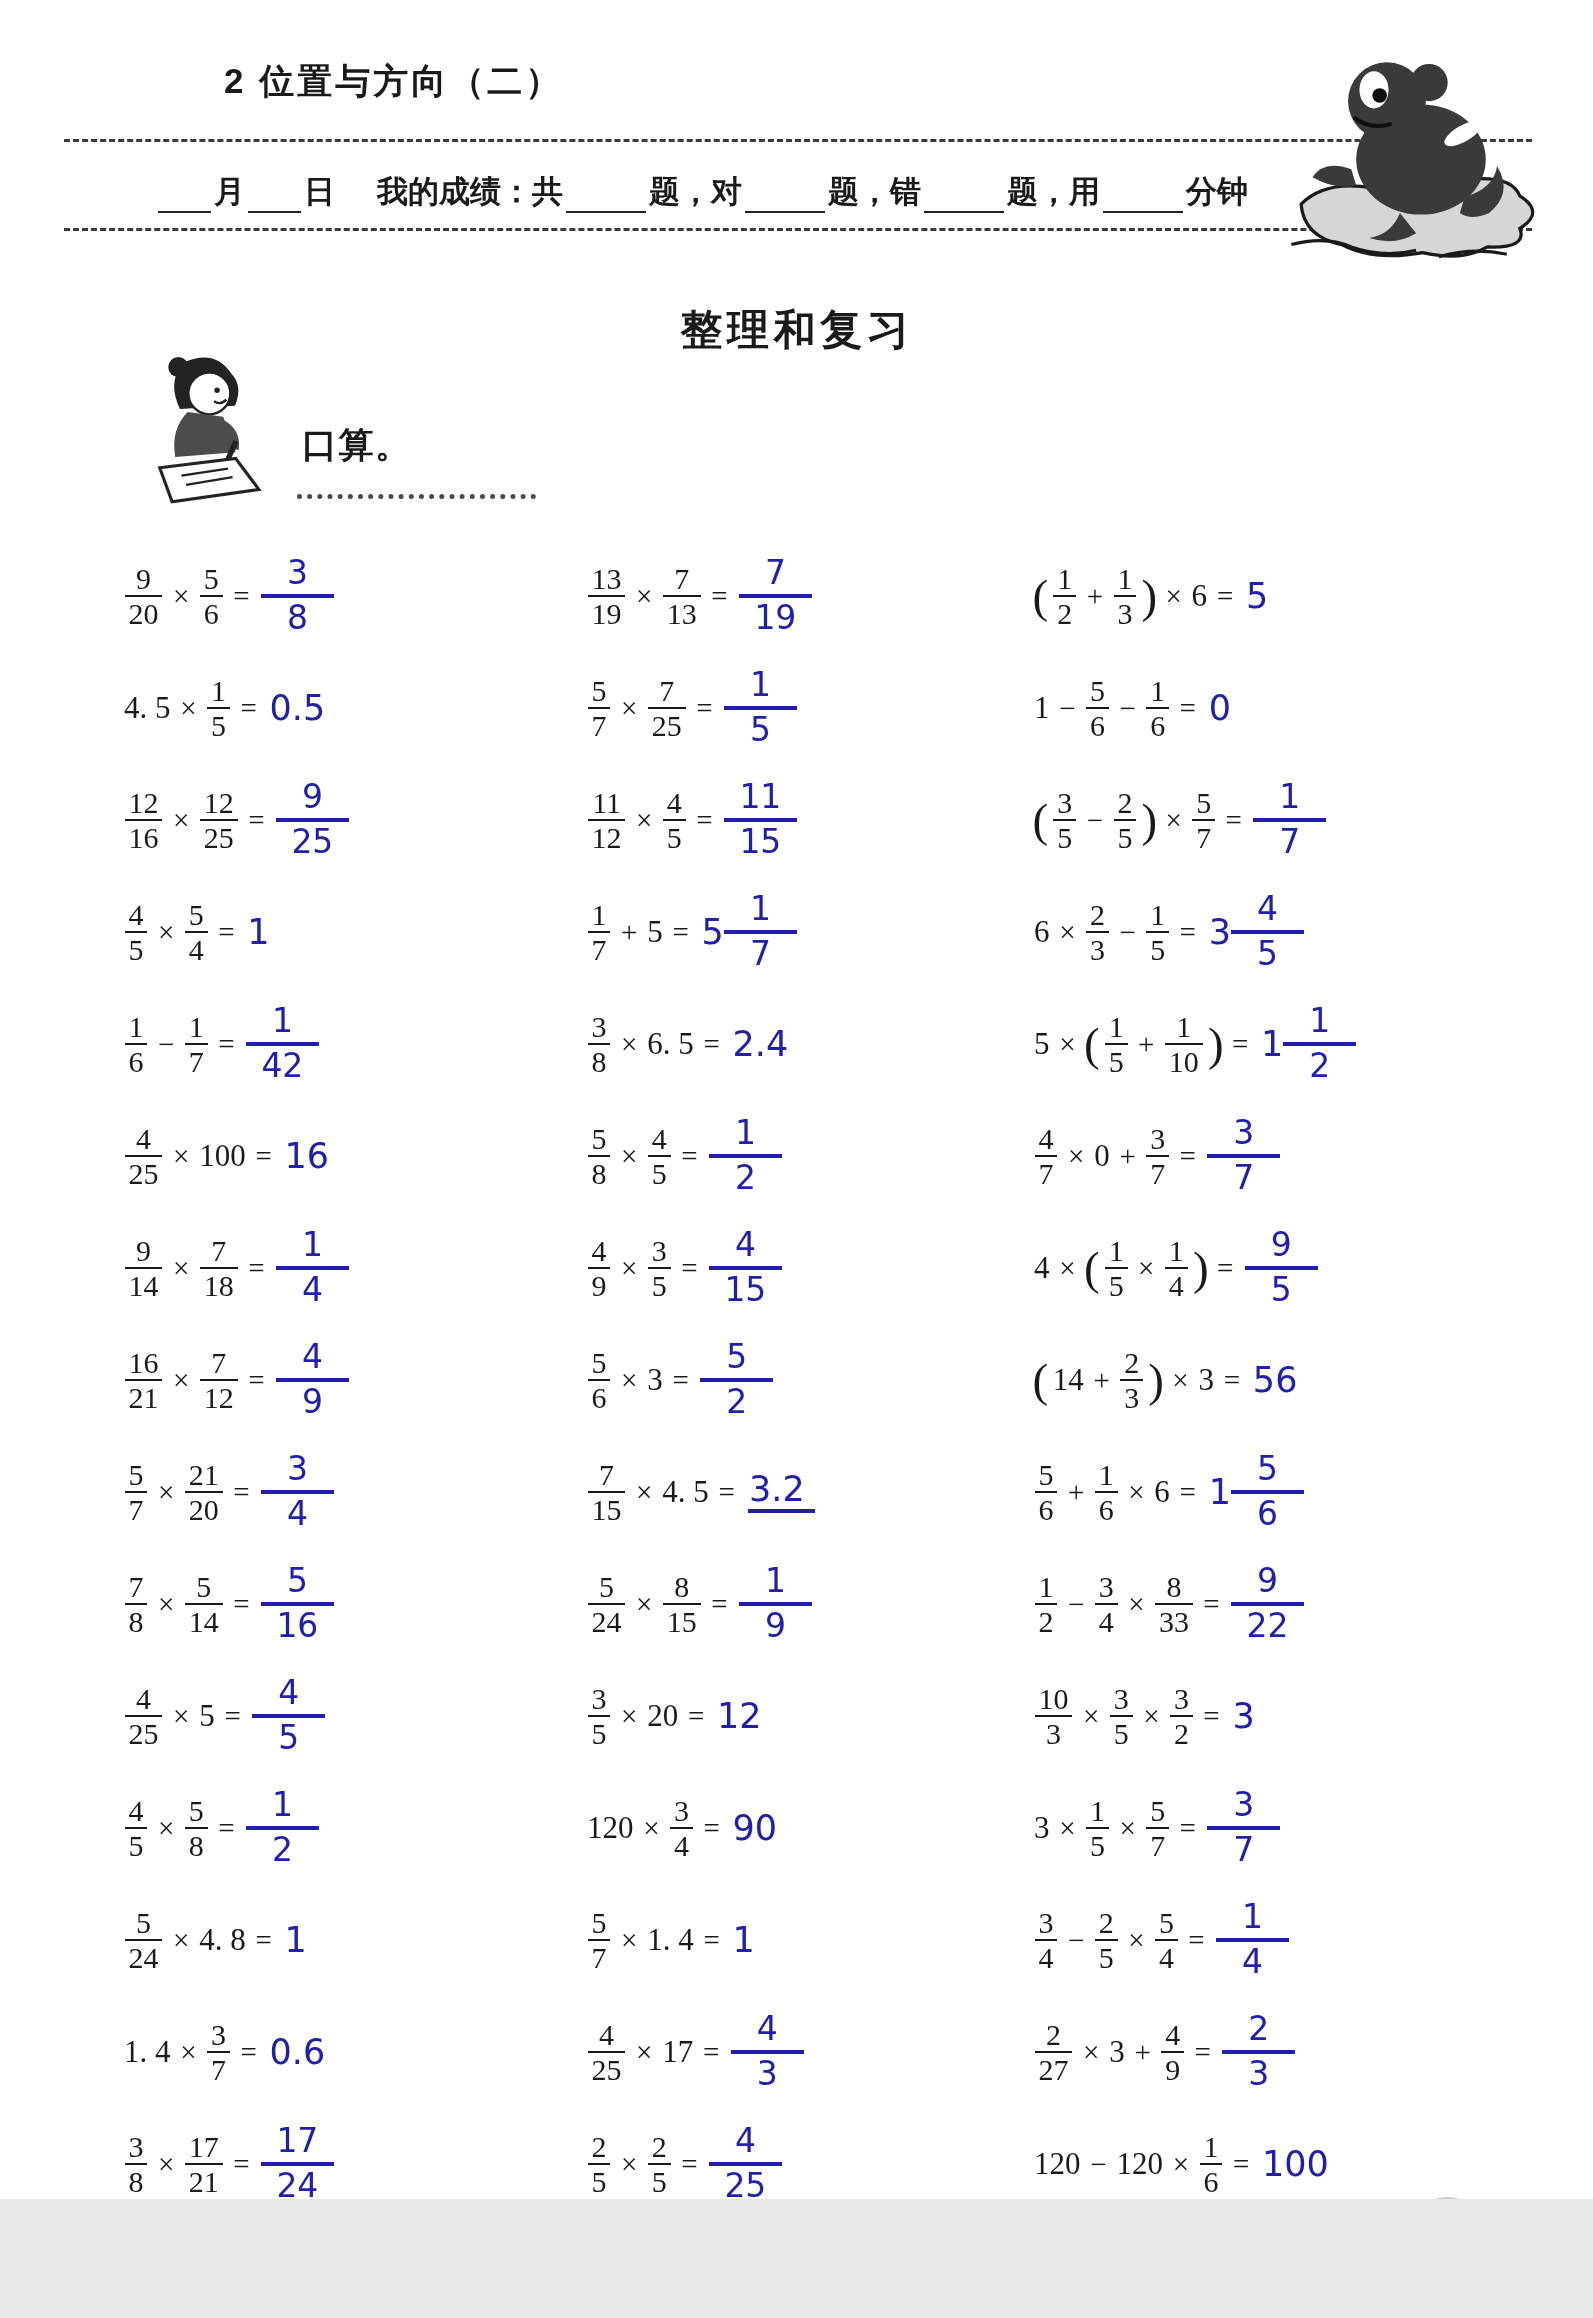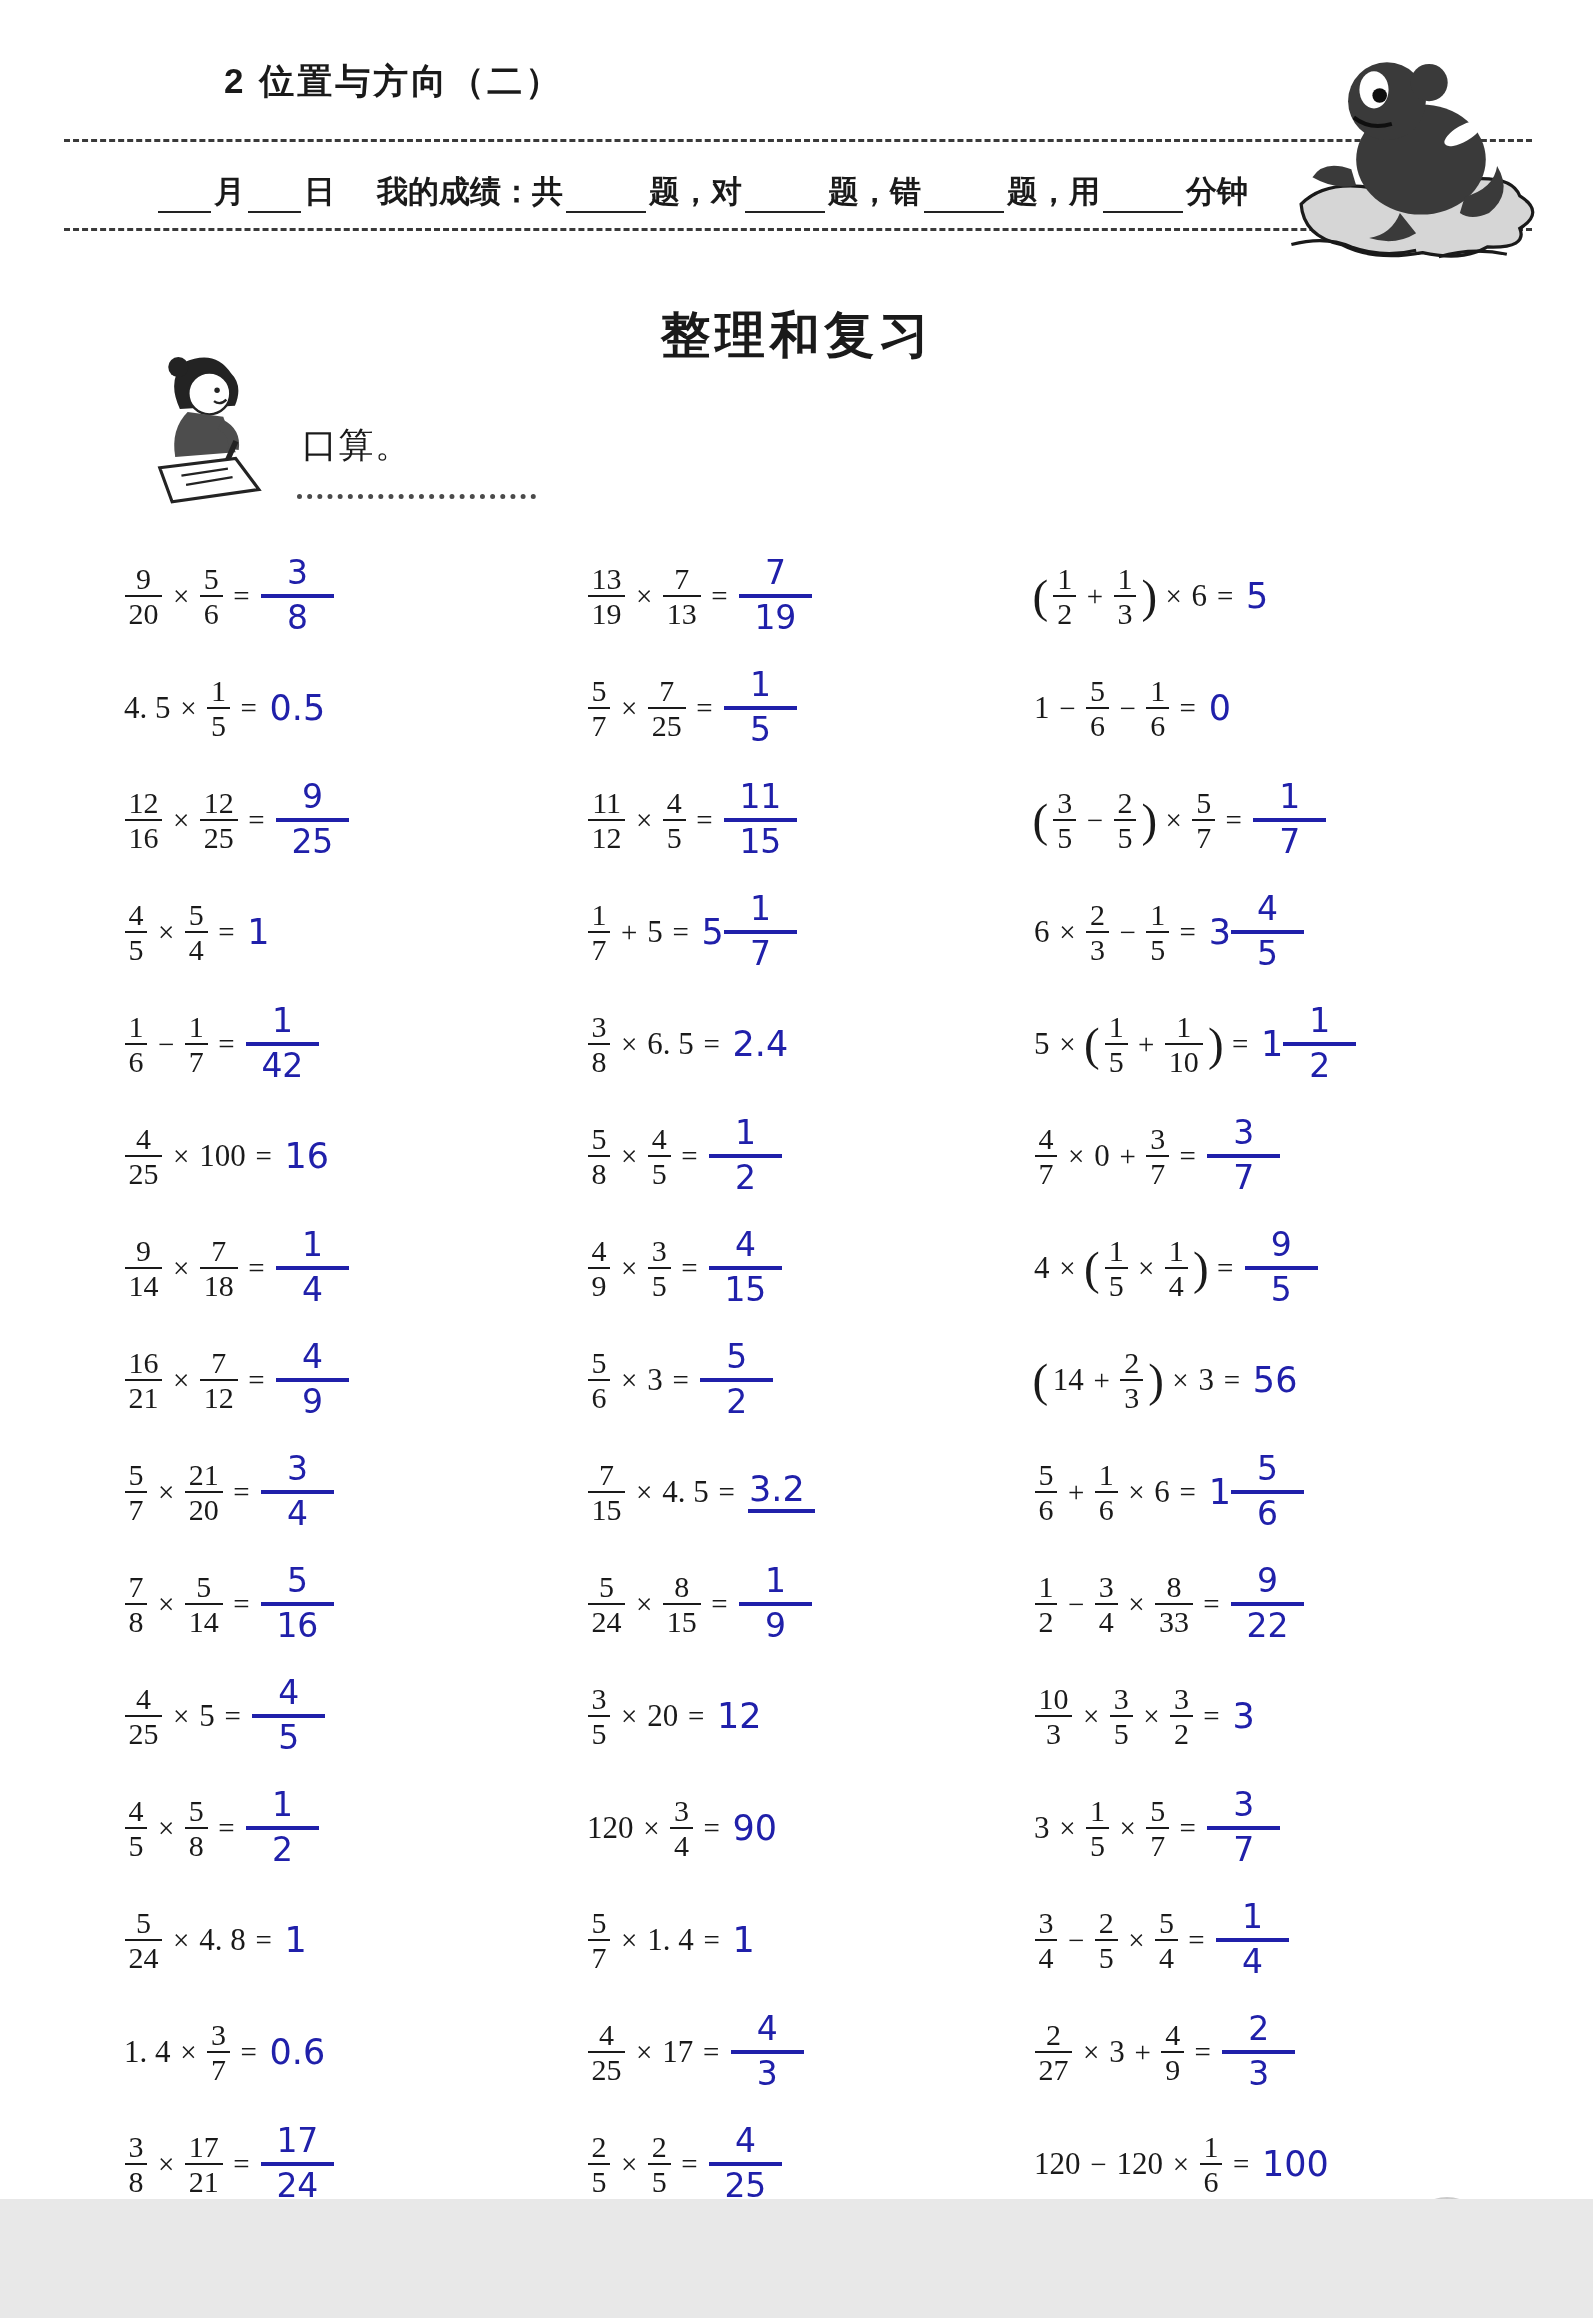--- a/index.html
+++ b/index.html
@@ -21,25 +21,25 @@
     white-space:nowrap;
   }
   .blank{display:inline-block;border-bottom:2.3px solid #222;height:30px;vertical-align:bottom;margin:0 3px;}
   .blank.sm{width:53px;}
   .blank.lg{width:80px;}
   .gap{display:inline-block;width:42px;}
   .frog{position:absolute;left:1274px;top:38px;width:281px;height:243px;}
   
   .section-title{
     position:absolute;left:50%;top:302px;transform:translateX(-50%);
-    font-size:50px;font-weight:bold;letter-spacing:4.6px;
+    font-size:42px;font-weight:bold;letter-spacing:4.6px;
   }
   
   .girl{position:absolute;left:137px;top:350px;width:140px;height:155px;}
-  .exercise-label{position:absolute;left:302px;top:422px;font-size:35px;font-weight:normal;letter-spacing:1.5px;}
+  .exercise-label{position:absolute;left:302px;top:422px;font-size:35px;font-weight:bold;letter-spacing:1.5px;}
   .dotline{position:absolute;left:297px;top:464px;width:239px;height:30px;border-bottom:5.3px dotted #4a4a4a;}
   
   .problems{
     position:absolute;left:121px;top:540px;
     display:grid;grid-template-columns:463px 447px 546px;
   }
   .pcol{display:flex;flex-direction:column;}
   .problem{height:112px;display:flex;align-items:center;}
   .frac{
     display:inline-flex;flex-direction:column;align-items:center;

